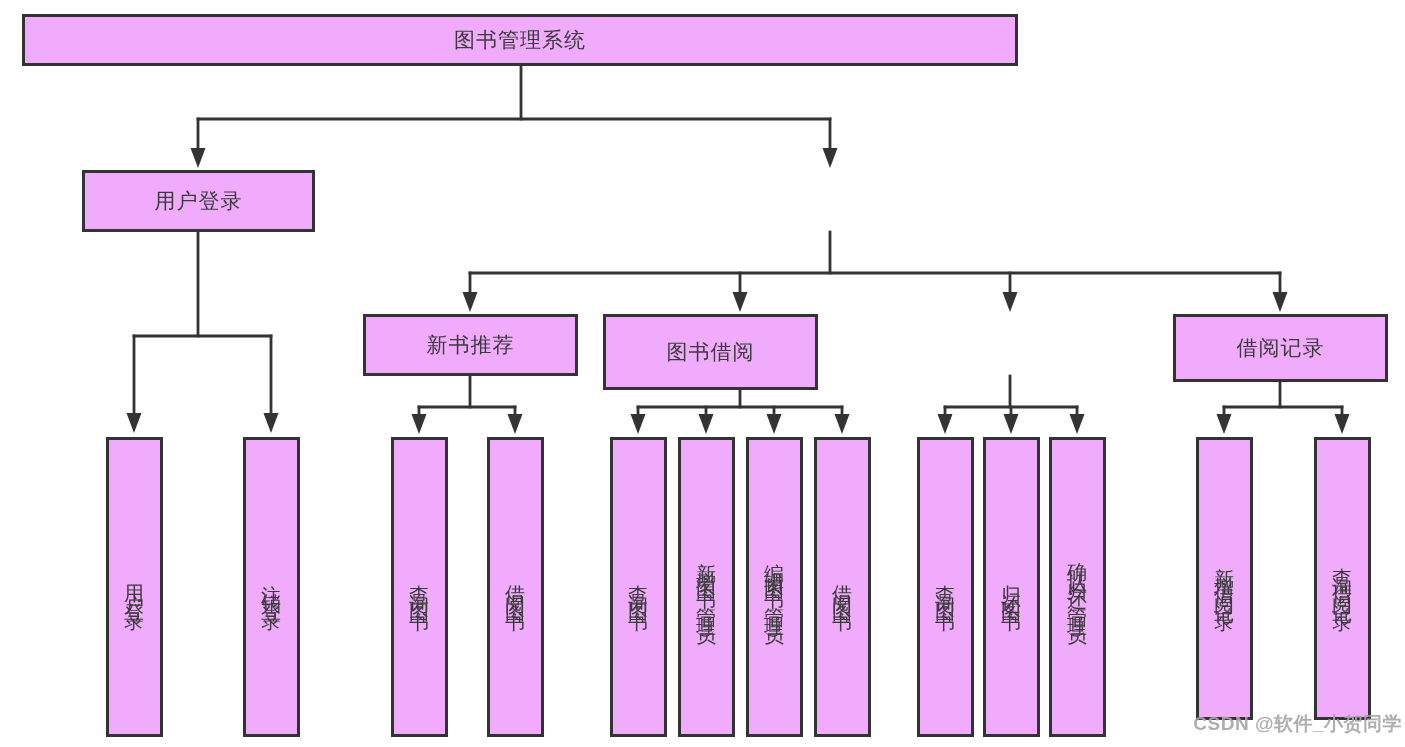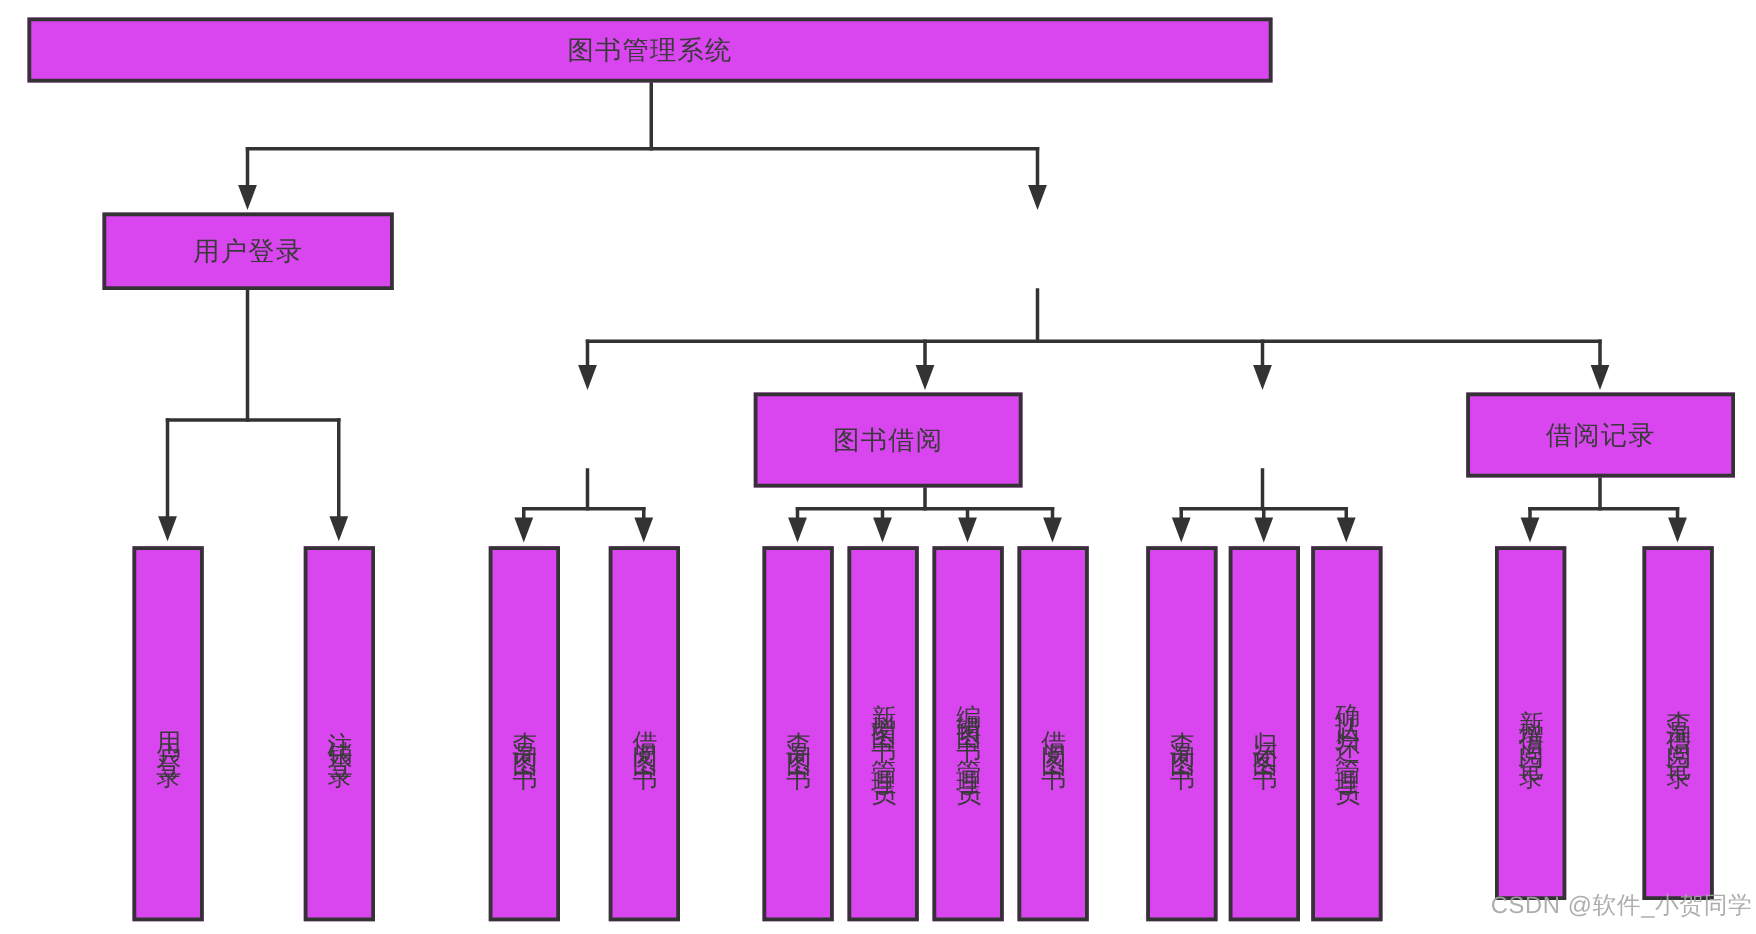--- a/index.html
+++ b/index.html
@@ -14,21 +14,21 @@
     width:1405px;height:747px;
     background:var(--bg);
     overflow:hidden;
     font-family:"Liberation Sans","DejaVu Sans",sans-serif;
   }
   .connectors{position:absolute;left:0;top:0;z-index:1;}
   .box{
     position:absolute;
     box-sizing:border-box;
     border:3px solid var(--line);
-    background:#d946ef;
+    background:#f0abfc;
     display:flex;
     align-items:center;
     justify-content:center;
     color:var(--text);
     z-index:2;
   }
   .hbox{font-size:21px;letter-spacing:1px;}
   .vbox{
     writing-mode:vertical-rl;
     text-orientation:mixed;
@@ -38,20 +38,21 @@
   }
   .watermark{
     position:absolute;
     right:3px;top:711px;
     font-size:19px;
     letter-spacing:0.5px;
     color:var(--wm);
     opacity:0.9;
     z-index:5;
     white-space:nowrap;
+    font-weight:bold;
   }
 </style>
 </head>
 <body>
 
 <div class="canvas">
 
   <svg class="connectors" width="1405" height="747" viewBox="0 0 1405 747">
       <line x1="521" y1="66" x2="521" y2="119" stroke="#333333" stroke-width="2.8" stroke-linecap="square"></line>
       <line x1="198" y1="119" x2="830" y2="119" stroke="#333333" stroke-width="2.8" stroke-linecap="square"></line>
@@ -104,20 +105,21 @@
       <line x1="1224" y1="407" x2="1224" y2="420" stroke="#333333" stroke-width="2.8" stroke-linecap="square"></line>
       <polygon points="1216.5,414 1231.5,414 1224,434" fill="#333333"></polygon>
       <line x1="1342" y1="407" x2="1342" y2="420" stroke="#333333" stroke-width="2.8" stroke-linecap="square"></line>
       <polygon points="1334.5,414 1349.5,414 1342,434" fill="#333333"></polygon>
     </svg>
 
   <div class="box hbox" style="left:22px;top:14px;width:996px;height:52px">图书管理系统</div>
 
   <div class="box hbox" style="left:82px;top:170px;width:233px;height:62px">用户登录</div>
 
+  <div class="box hbox" style="left:363px;top:314px;width:215px;height:62px">新书推荐</div>
   <div class="box hbox" style="left:603px;top:314px;width:215px;height:76px">图书借阅</div>
   <div class="box hbox" style="left:1173px;top:314px;width:215px;height:68px">借阅记录</div>
 
   <div class="box vbox" style="left:106px;top:437px;width:57px;height:300px">用户登录</div>
   <div class="box vbox" style="left:243px;top:437px;width:57px;height:300px">注销登录</div>
 
   <div class="box vbox" style="left:391px;top:437px;width:57px;height:300px">查询图书</div>
   <div class="box vbox" style="left:487px;top:437px;width:57px;height:300px">借阅图书</div>
 
   <div class="box vbox" style="left:610px;top:437px;width:57px;height:300px">查询图书</div>

